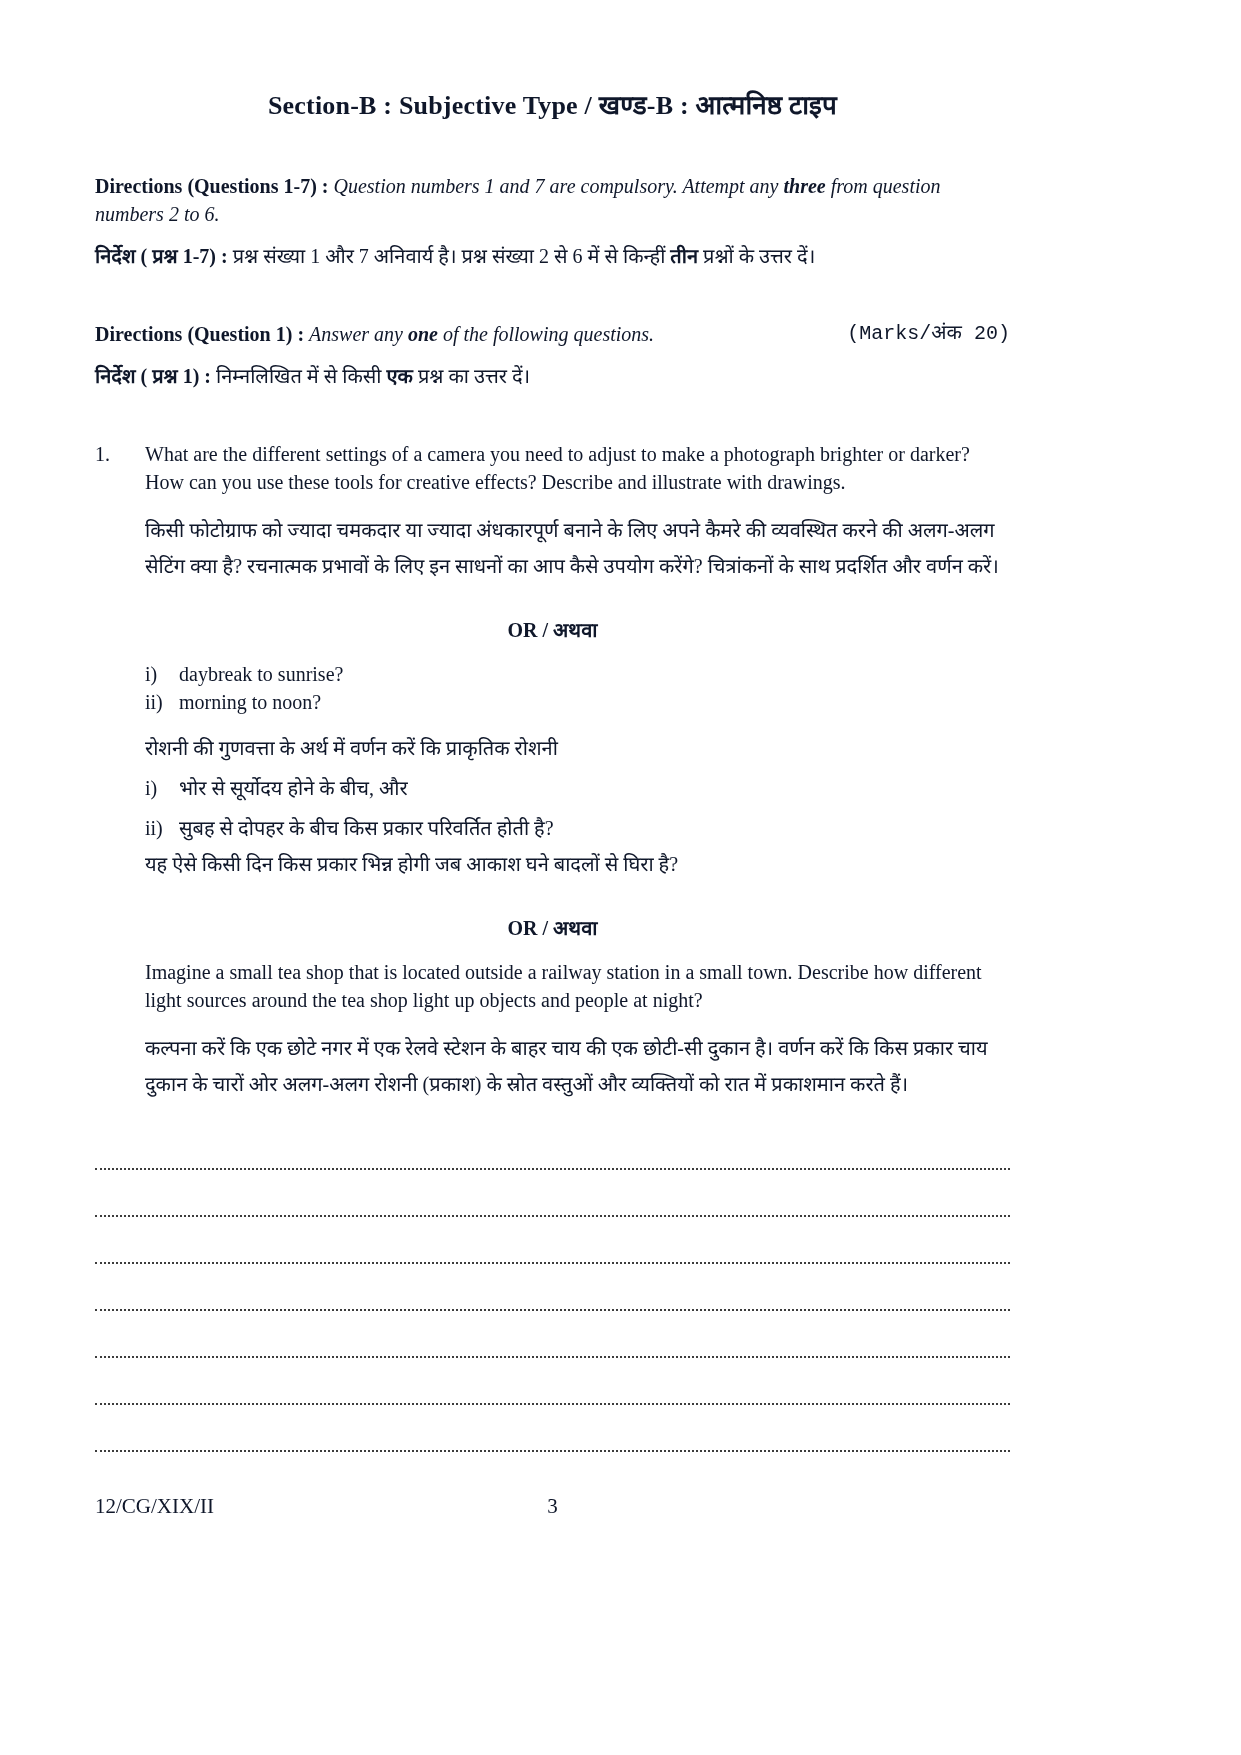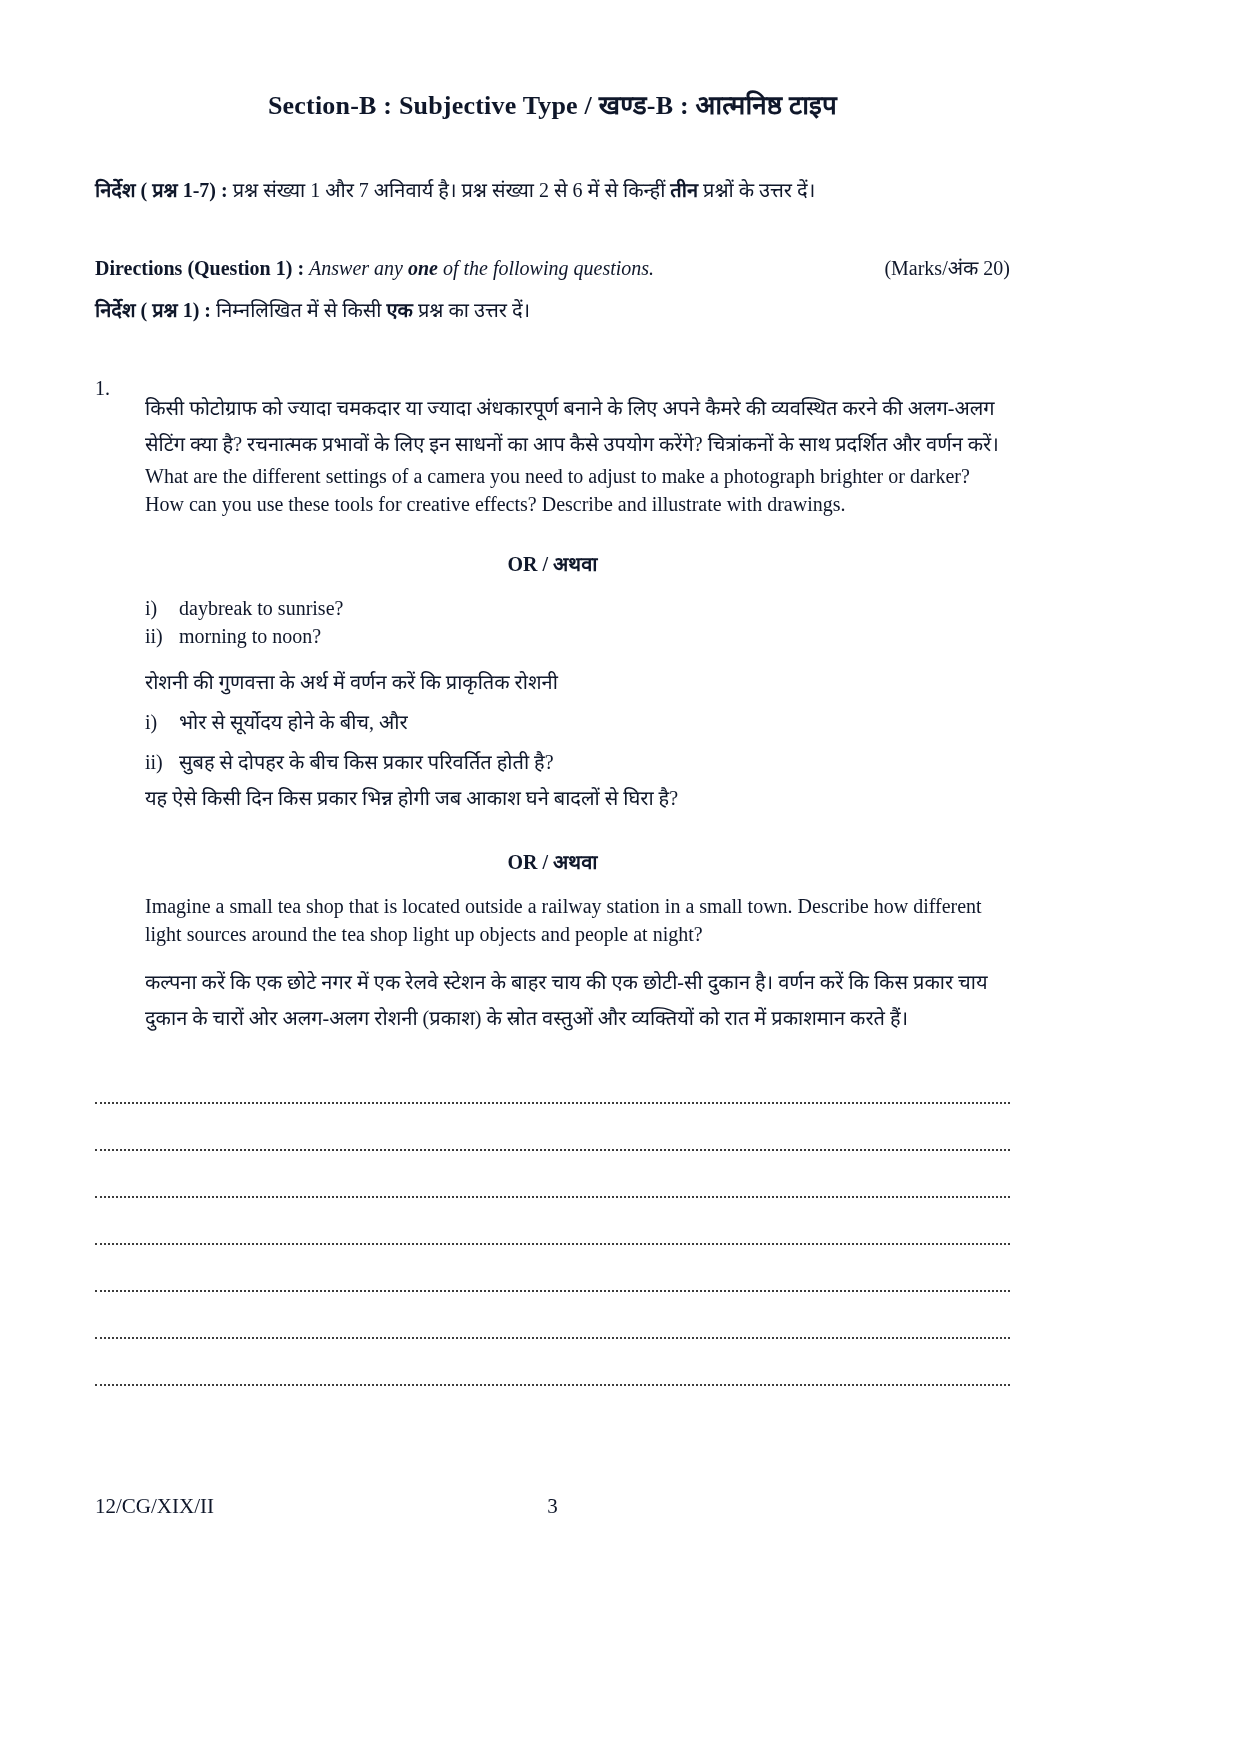--- a/index.html
+++ b/index.html
@@ -15,21 +15,21 @@
   .bi{font-weight:bold;font-style:italic;}
   h1.title{
     font-size:26px;font-weight:bold;text-align:center;
     margin:0 0 48px 0;letter-spacing:.2px;
   }
   p{margin:0;}
   .para.hindi{line-height:1.8;}
   .block{margin-bottom:46px;}
   .gap-sm{margin-top:10px;}
   .marks-row{display:flex;justify-content:space-between;align-items:flex-end;}
-  .marks{white-space:nowrap;}
+  .marks{white-space:nowrap;font-family:Liberation Mono, monospace;}
   .qrow{display:flex;align-items:flex-start;margin-top:12px;}
   .qnum{width:50px;flex:0 0 50px;}
   .qbody{flex:1;}
   .qbody .hindi{margin-top:16px;}
   .or{
     text-align:center;font-weight:bold;font-size:20px;
     margin:32px 0 16px 0;
   }
   .qindent{margin-left:50px;}
   .item{display:flex;align-items:flex-start;}
@@ -48,37 +48,38 @@
   }
 </style>
 </head>
 <body>
 
 <div class="page">
 
   <h1 class="title">Section-B : Subjective Type / खण्ड-B  :  आत्मनिष्ठ टाइप</h1>
 
   <section class="block">
+    <p class="para en"><span class="b">Directions (Questions 1-7) : </span><span class="i">Question numbers 1 and 7 are compulsory. Attempt any </span><span class="bi">three</span><span class="i"> from question numbers 2 to 6.</span></p>
     <p class="para hindi gap-sm"><span class="b">निर्देश ( प्रश्न 1-7) : </span><span>प्रश्न संख्या 1 और 7 अनिवार्य है। प्रश्न संख्या 2 से 6 में से किन्हीं </span><span class="b">तीन</span><span> प्रश्नों के उत्तर दें।</span></p>
   </section>
 
   <section class="block">
     <div class="marks-row">
       <p class="para en"><span class="b">Directions (Question 1) : </span><span class="i">Answer any </span><span class="bi">one</span><span class="i"> of the following questions.</span></p>
       <span class="marks">(Marks/अंक 20)</span>
     </div>
     <p class="para hindi gap-sm"><span class="b">निर्देश ( प्रश्न 1) : </span><span>निम्नलिखित में से किसी </span><span class="b">एक</span><span> प्रश्न का उत्तर दें।</span></p>
   </section>
 
   <section>
     <div class="qrow">
       <span class="qnum">1.</span>
       <div class="qbody">
+        <p class="para en">What are the different settings of a camera you need to adjust to make a photograph brighter or darker? How can you use these tools for creative effects? Describe and illustrate with drawings.</p>
         <p class="para hindi">किसी फोटोग्राफ को ज्यादा चमकदार या ज्यादा अंधकारपूर्ण बनाने के लिए अपने कैमरे की व्यवस्थित करने की अलग-अलग सेटिंग क्या है? रचनात्मक प्रभावों के लिए इन साधनों का आप कैसे उपयोग करेंगे? चित्रांकनों के साथ प्रदर्शित और वर्णन करें।</p>
-        <p class="para en">What are the different settings of a camera you need to adjust to make a photograph brighter or darker? How can you use these tools for creative effects? Describe and illustrate with drawings.</p>
       </div>
     </div>
 
     <h3 class="or">OR / अथवा</h3>
 
     <div class="qindent">
       <div class="item">
           <span class="inum">i)</span>
           <span>daybreak to sunrise?</span>
         </div>

